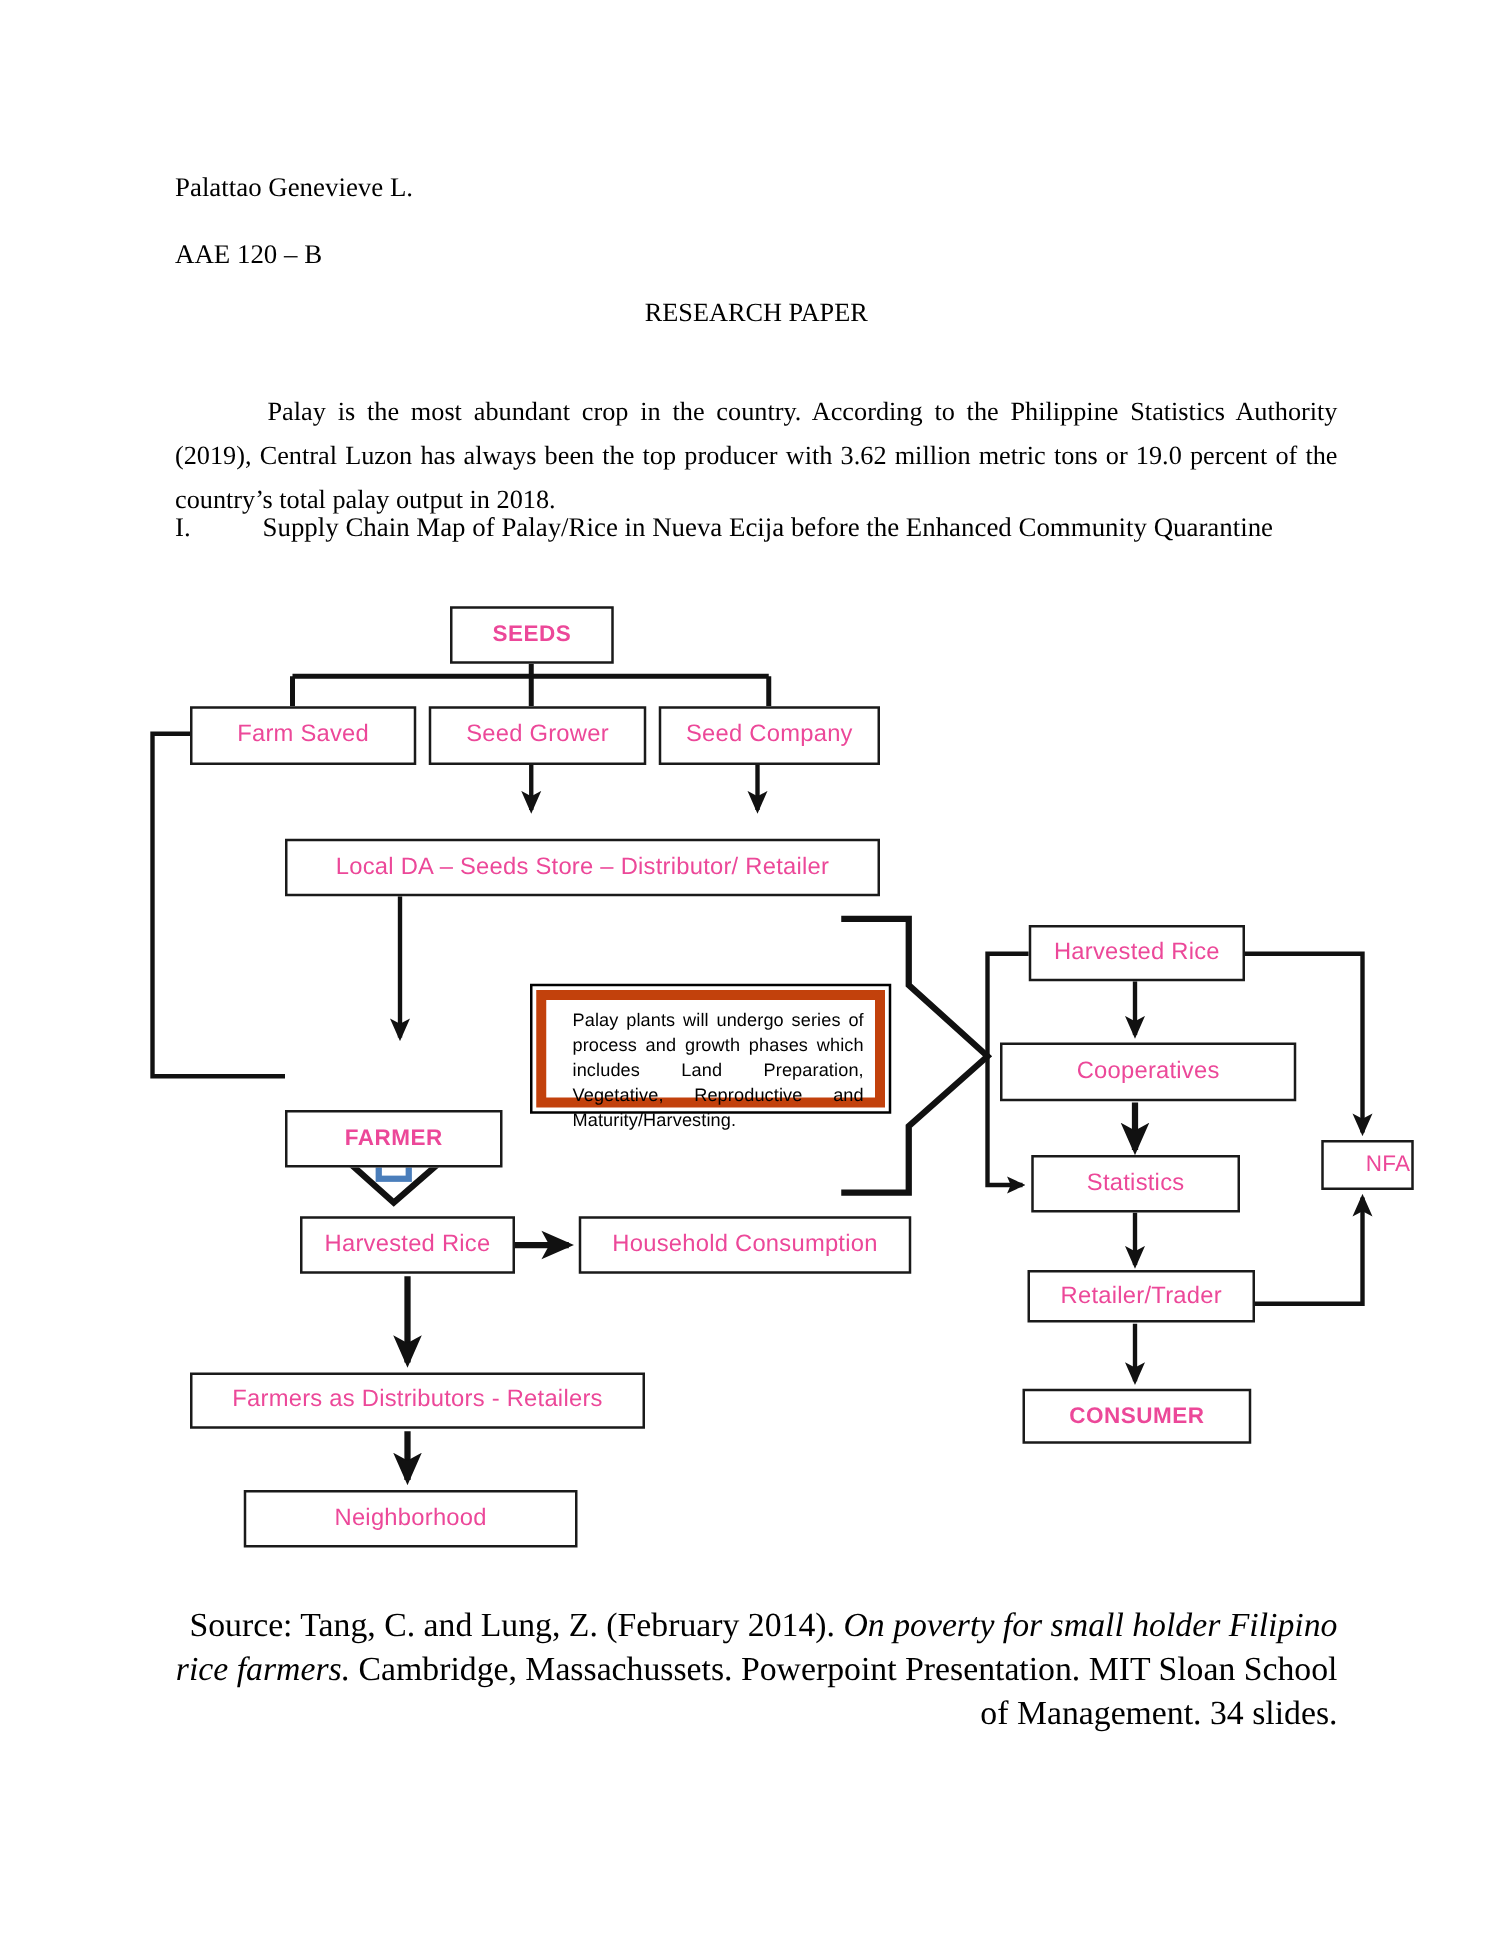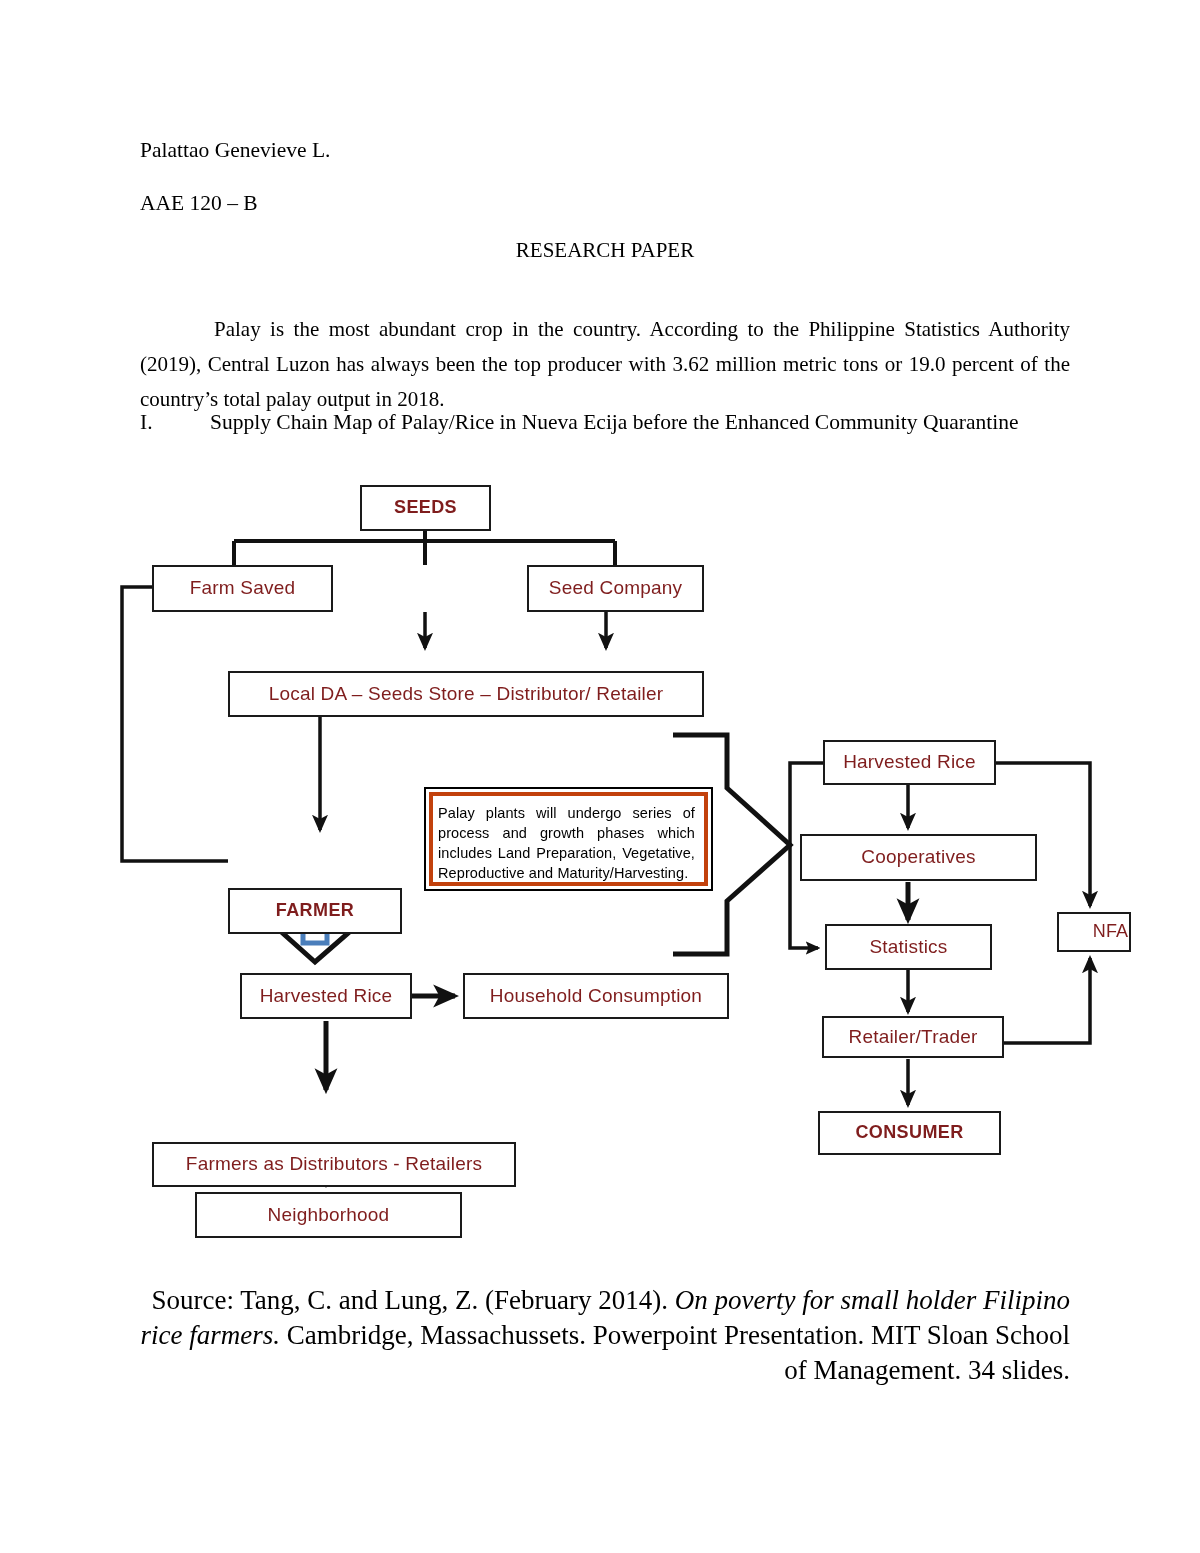--- a/index.html
+++ b/index.html
@@ -81,43 +81,43 @@
   .node {
     position: absolute;
     border: 2px solid #1a1a1a;
     background: #ffffff;
     box-sizing: border-box;
     display: flex;
     align-items: center;
     justify-content: center;
     font-family: "Liberation Sans", sans-serif;
     font-size: 19px;
-    color: #7f1d1d;
+    color: #ec4899;
     letter-spacing: 0.2px;
     text-align: center;
     line-height: 1.1;
   }
   .node.bold { font-weight: bold; font-size: 18px; letter-spacing: 0.4px; }
   .node.small { font-size: 18px; padding-left: 33px; }
 
   
   .callout {
     position: absolute;
     box-sizing: border-box;
     border: 2px solid #000000;
     background: #ffffff;
     padding: 3px;
   }
   .callout-inner {
     box-sizing: border-box;
-    border: 4px solid #c2410c;
+    border: 8px solid #c2410c;
     background: #ffffff;
     width: 100%;
     height: 100%;
-    padding: 7px 9px 4px 5px;
+    padding: 7px 9px 4px 21px;
     font-family: "Liberation Sans", sans-serif;
     font-size: 14.5px;
     line-height: 20px;
     text-align: justify;
     color: #000;
     letter-spacing: 0.1px;
   }
 </style>
 </head>
 <body>
@@ -190,32 +190,33 @@
 
       <path d="M 297 893 L 334 893 L 334 928 L 354 928 L 315 962 L 277 928 L 297 928 Z" fill="#ffffff" stroke="#111111" stroke-width="5" stroke-linejoin="miter"></path>
       <rect x="303" y="900" width="24" height="43" fill="#ffffff" stroke="#4a7ebb" stroke-width="5"></rect>
     </svg>
   </div>
 
   <div class="node bold" style="left:360px; top:485px; width:131px; height:46px;">SEEDS</div>
 
   <div class="node" style="left:152px; top:565px; width:181px; height:47px;">Farm Saved</div>
 
+  <div class="node" style="left:343px; top:565px; width:174px; height:47px;">Seed Grower</div>
 
   <div class="node" style="left:527px; top:565px; width:177px; height:47px;">Seed Company</div>
 
   <div class="node" style="left:228px; top:671px; width:476px; height:46px;">Local DA – Seeds Store – Distributor/ Retailer</div>
 
   <div class="node bold" style="left:228px; top:888px; width:174px; height:46px;">FARMER</div>
 
   <div class="node" style="left:240px; top:973px; width:172px; height:46px;">Harvested Rice</div>
 
   <div class="node" style="left:463px; top:973px; width:266px; height:46px;">Household Consumption</div>
 
-  <div class="node" style="left:152px; top:1098px; width:364px; height:45px;margin-top:44px;">Farmers as Distributors - Retailers</div>
+  <div class="node" style="left:152px; top:1098px; width:364px; height:45px;">Farmers as Distributors - Retailers</div>
 
   <div class="node" style="left:195px; top:1192px; width:267px; height:46px;">Neighborhood</div>
 
   <div class="node" style="left:823px; top:740px; width:173px; height:45px;">Harvested Rice</div>
 
   <div class="node" style="left:800px; top:834px; width:237px; height:47px;">Cooperatives</div>
 
   <div class="node" style="left:825px; top:924px; width:167px; height:46px;">Statistics</div>
 
   <div class="node small" style="left:1057px; top:912px; width:74px; height:40px;">NFA</div>

